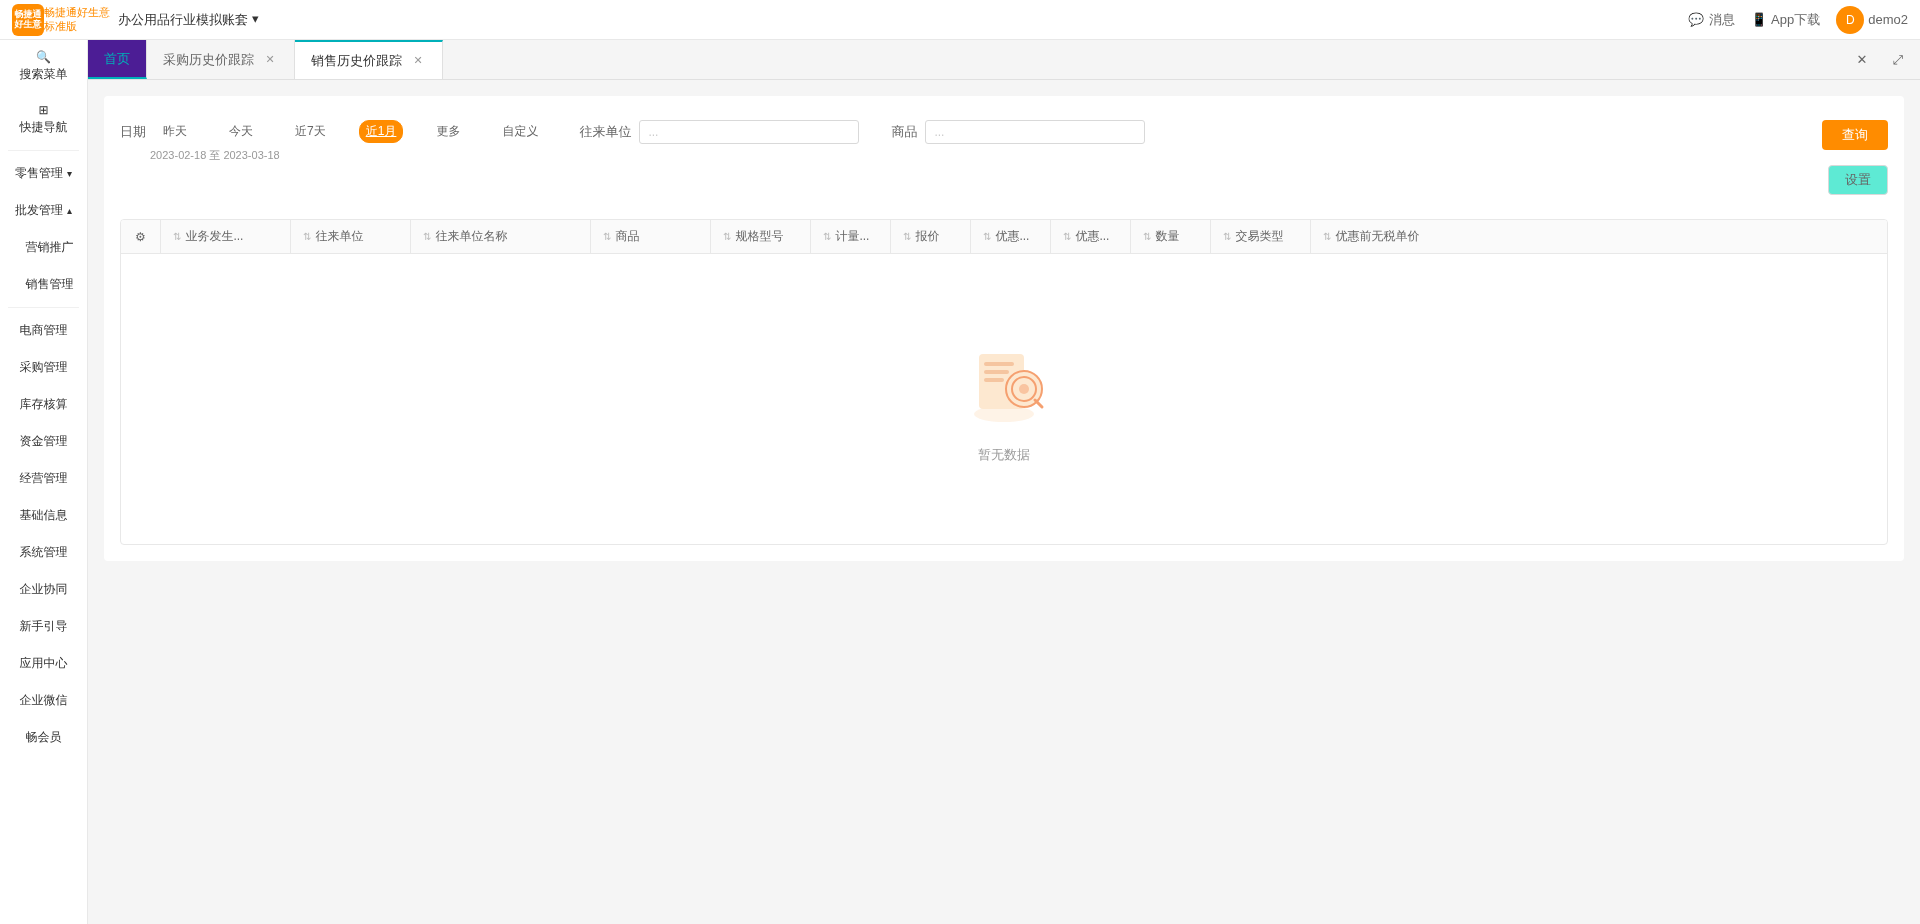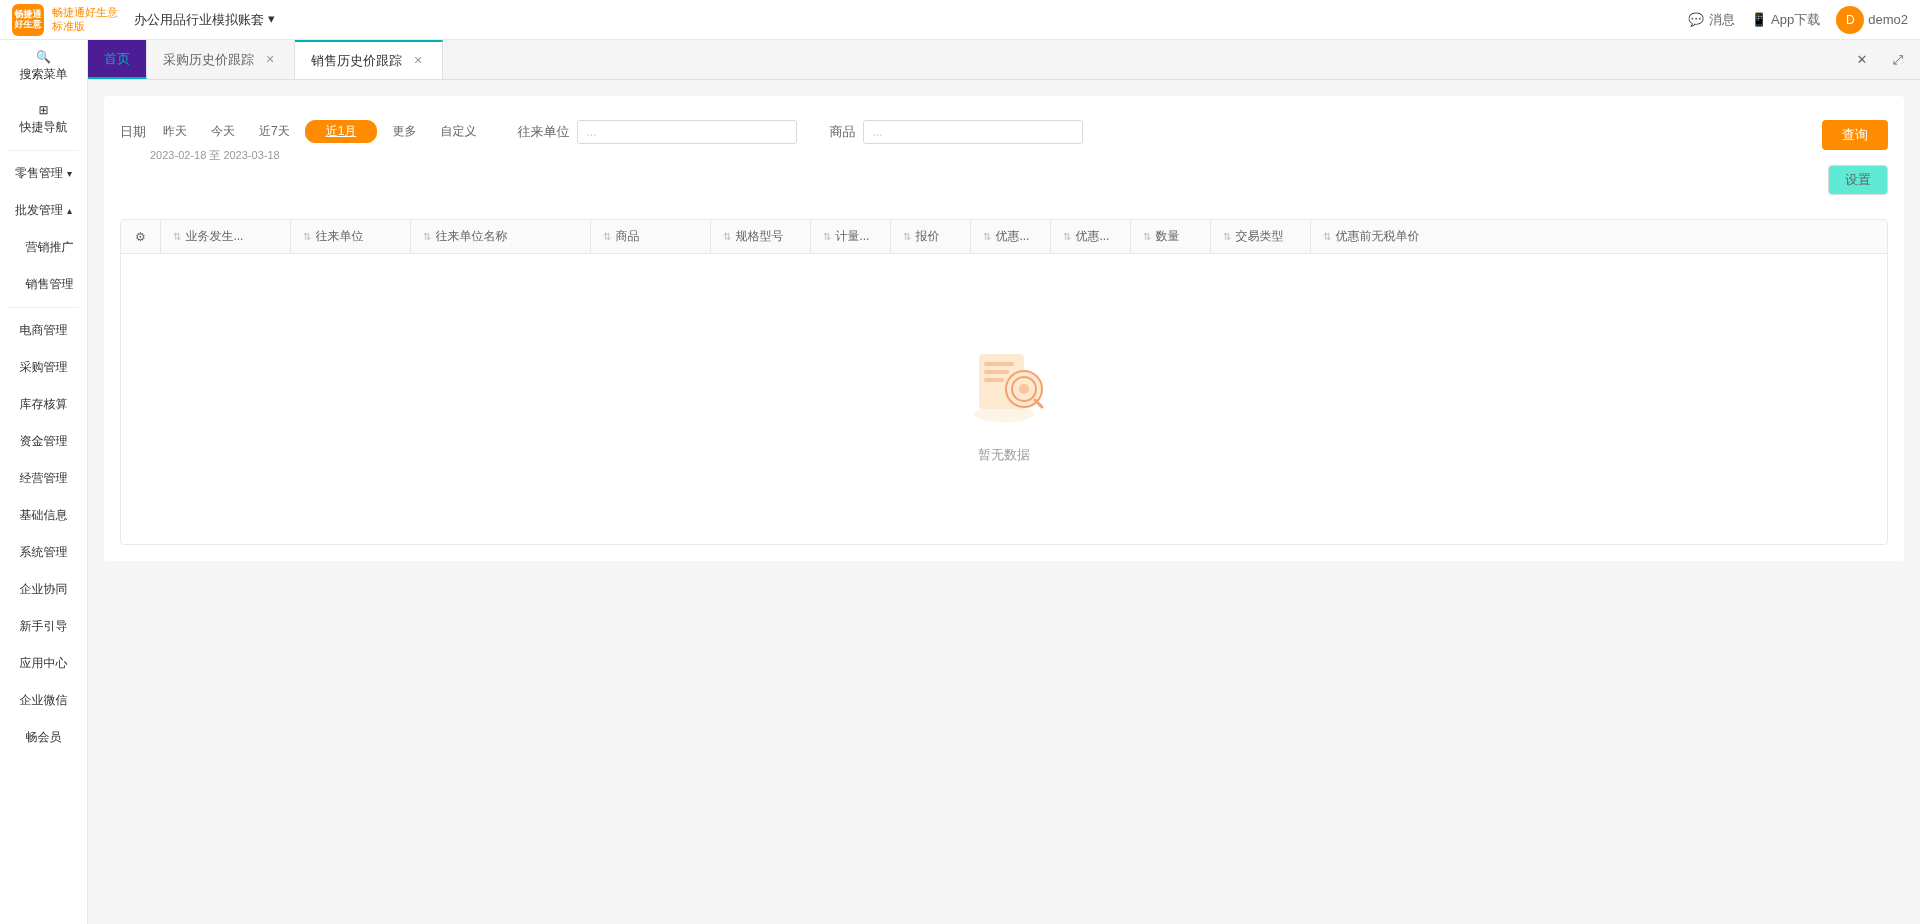--- a/index.html
+++ b/index.html
@@ -1,20 +1,20 @@
 <!DOCTYPE html>
 <html><head>
   <meta charset="utf-8">
   <style>
     * { margin: 0; padding: 0; box-sizing: border-box; }
     body { font-family: 'Microsoft YaHei', sans-serif; font-size: 13px; background: #f5f5f5; display: flex; flex-direction: column; height: 924px; overflow: hidden; }
 
     
     .topbar { height: 40px; background: #fff; border-bottom: 1px solid #e8e8e8; display: flex; align-items: center; padding: 0 12px; justify-content: space-between; }
-    .topbar-left { display: flex; align-items: center; gap: 8px; }
+    .topbar-left { display: flex; align-items: center; }
     .logo-icon { width: 32px; height: 32px; background: #ff8c00; border-radius: 6px; display: flex; align-items: center; justify-content: center; color: white; font-size: 10px; font-weight: bold; }
     .logo-text { font-size: 11px; color: #ff8c00; line-height: 1.2; }
     .app-selector { display: flex; align-items: flex-start; gap: 4px; font-size: 13px; color: #333; cursor: pointer; padding: 4px 8px; border-radius: 4px; }
     .topbar-right { display: flex; align-items: center; gap: 16px; color: #666; font-size: 13px; }
     .topbar-right-item { display: flex; align-items: center; gap: 4px; cursor: pointer; }
     .avatar { width: 28px; height: 28px; border-radius: 50%; background: #ff8c00; display: flex; align-items: center; justify-content: center; color: white; font-size: 12px; }
 
     
     .main-layout { display: flex; flex: 1; overflow: hidden; }
 
@@ -38,23 +38,23 @@
 
     
     .page-content { flex: 1; padding: 16px; overflow: auto; background: #f5f5f5; }
     .page-card { background: #fff; border-radius: 4px; padding: 16px; }
     .page-title { font-size: 16px; color: #333; font-weight: 500; margin-bottom: 16px; display: flex; align-items: center; justify-content: space-between; }
     .page-title-actions { display: flex; align-items: center; gap: 12px; font-size: 13px; color: #666; }
     .page-title-action { display: flex; align-items: center; gap: 4px; cursor: pointer; }
     .checkbox-label { display: flex; align-items: center; gap: 4px; cursor: pointer; }
     .checkbox-custom { width: 14px; height: 14px; border: 2px solid #00b0b9; border-radius: 2px; background: #00b0b9; display: flex; align-items: center; justify-content: center; color: white; font-size: 10px; }
     .filter-label { color: #666; font-size: 13px; white-space: nowrap; }
-    .date-filters { display: flex; align-items: center; gap: 6px; }
+    .date-filters { display: flex; align-items: center; gap: 24px; }
     .date-btn { padding: 2px 8px; border-radius: 3px; cursor: pointer; font-size: 12px; color: #666; border: 1px solid transparent; }
-    .date-btn.active { background: #ff8c00; color: #fff; border-radius: 10px; padding: 2px 20px; border-color: #ff8c00; text-decoration: underline; }
+    .date-btn.active { background: #ff8c00; color: #fff; border-radius: 10px; padding: 2px 6px; border-color: #ff8c00; text-decoration: underline; }
     .date-range { font-size: 11px; color: #999; margin-top: 2px; }
     .filter-input { border: 1px solid #d9d9d9; border-radius: 3px; padding: 4px 8px; font-size: 13px; color: #333; min-width: 180px; display: flex; align-items: center; justify-content: space-between; cursor: pointer; background: #fff; }
     .query-btn { background: #ff8c00; color: #fff; border: none; border-radius: 4px; padding: 6px 20px; cursor: pointer; font-size: 13px; }
     .settings-btn { background: #5eead4; color: #666; border: 1px solid #d9d9d9; border-radius: 4px; padding: 5px 16px; cursor: pointer; font-size: 13px; }
 
     
     .filter-section { margin-bottom: 16px; }
     .filter-row-top { display: flex; align-items: flex-start; gap: 32px; padding: 8px 0; }
     .filter-group { display: flex; flex-direction: column; gap: 4px; }
     .date-filter-group { display: flex; flex-direction: column; }

